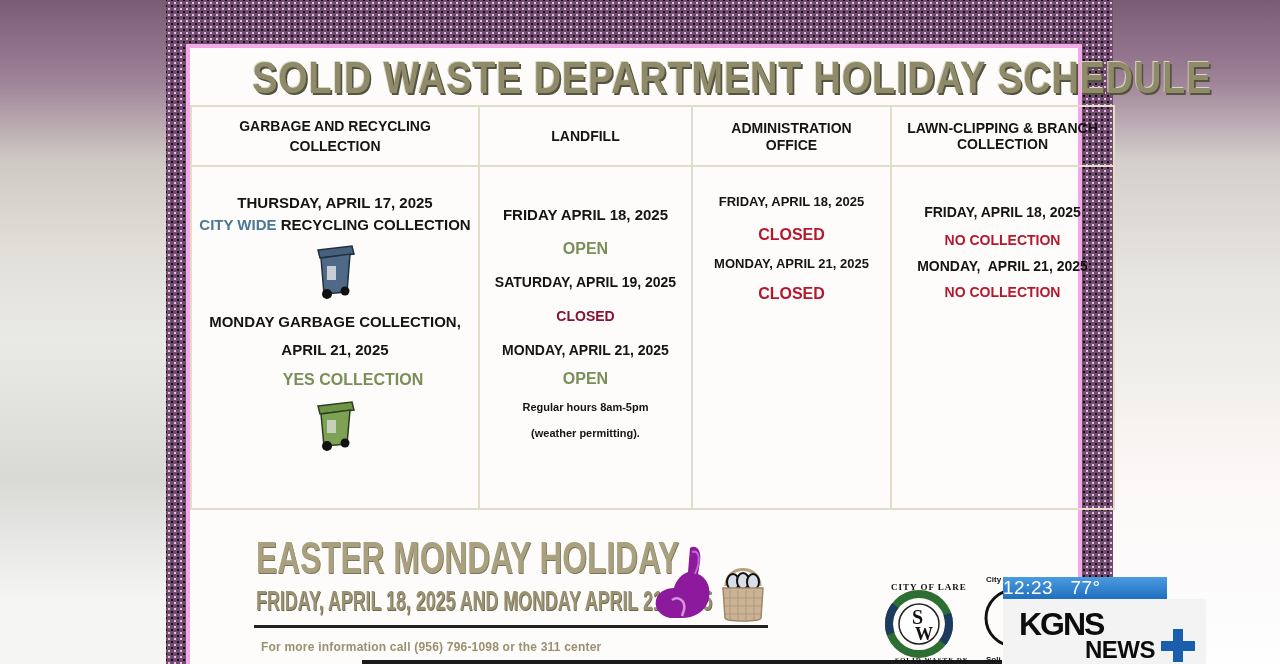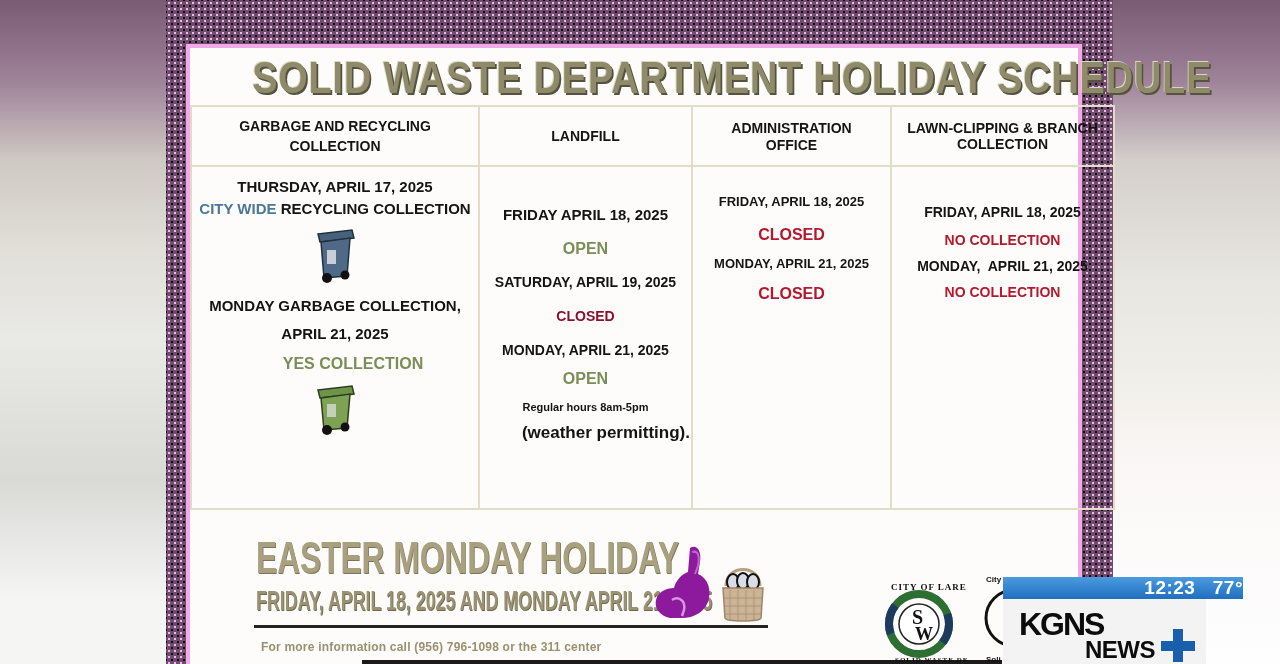--- a/index.html
+++ b/index.html
@@ -77,23 +77,23 @@
     position:absolute; left:261px; top:640px; white-space:nowrap;
     font-weight:bold; font-size:12px; color:#9a9070; letter-spacing:0.2px;
   }
   .bottom-rule { position:absolute; left:362px; top:660px; width:640px; height:4px; background:#1b1b1b; }
 
   .logo1 { position:absolute; left:871px; top:578px; width:96px; height:86px; }
   .logo2 { position:absolute; left:984px; top:572px; width:30px; height:92px; overflow:hidden; }
 
   .news-box { position:absolute; left:1003px; top:577px; width:203px; height:87px; }
   .news-top {
-    position:absolute; left:0; top:0; width:240px; height:22px;
+    position:absolute; left:0; top:0; width:164px; height:22px;
     background:linear-gradient(180deg,#4a9be0,#1f6fbf);
-    color:#fff; font-weight:bold; font-size:19px; line-height:22px; text-align:right;
+    color:#fff; font-weight:normal; font-size:19px; line-height:22px; text-align:left;
     letter-spacing:0.5px;
   }
   .news-body { position:absolute; left:0; top:22px; width:203px; height:65px; background:#f3f3f3; }
   .kgns {
     position:absolute; left:16px; top:0px; font-weight:bold; font-size:32px; line-height:50px;
     color:#0c0c0c; letter-spacing:-2px; font-family:"Liberation Sans", sans-serif;
   }
   .news {
     position:absolute; left:82px; top:38px; font-weight:bold; font-size:24px; line-height:26px;
     color:#0c0c0c; letter-spacing:-0.5px;
@@ -128,21 +128,21 @@
       <span class="line" style="margin-top:-3px">OFFICE</span>
     </th>
     <th class="c4">
       <span class="line" style="">LAWN-CLIPPING &amp; BRANCH</span>
       <span class="line" style="margin-top:-4px">COLLECTION</span>
     </th>
   </tr>
   <tr>
 
     <td style="font-size:15px;">
-      <span class="line" style="margin-top:8px; line-height:22px;">THURSDAY, APRIL 17, 2025</span>
+      <span class="line" style="margin-top:24px; line-height:22px;">THURSDAY, APRIL 17, 2025</span>
       <span class="line" style="line-height:22px;">
         <span class="blue">CITY WIDE</span><span> RECYCLING COLLECTION</span>
       </span>
       <svg class="bin" width="46" height="60" viewBox="0 0 46 60" style="margin-top:6px;">
         <polygon points="6,8 40,4 42,12 8,16" fill="#47617d" stroke="#20303f" stroke-width="1.5"></polygon>
         <polygon points="9,16 38,12 35,50 12,52" fill="#4f6a88" stroke="#20303f" stroke-width="1.5"></polygon>
         <rect x="15" y="24" width="9" height="14" fill="#c9ced6"></rect>
         <circle cx="15" cy="52" r="5" fill="#111"></circle>
         <circle cx="33" cy="49" r="4.5" fill="#111"></circle>
       </svg>
@@ -159,21 +159,21 @@
     </td>
 
     <td style="font-size:14px;">
       <span class="line" style="margin-top:36px; font-size:15px; line-height:22px;">FRIDAY APRIL 18, 2025</span>
       <span class="line green" style="margin-top:12px; font-size:16px; line-height:22px;">OPEN</span>
       <span class="line" style="margin-top:12px; line-height:20px;">SATURDAY, APRIL 19, 2025</span>
       <span class="line darkred" style="margin-top:14px; font-size:14px; line-height:20px;">CLOSED</span>
       <span class="line" style="margin-top:14px; line-height:20px;">MONDAY, APRIL 21, 2025</span>
       <span class="line green" style="margin-top:8px; font-size:16px; line-height:22px;">OPEN</span>
       <span class="line" style="margin-top:8px; font-size:11px; line-height:18px;">Regular hours 8am-5pm</span>
-      <span class="line" style="margin-top:8px; font-size:17px; line-height:18px;text-align:right;">(weather permitting).</span>
+      <span class="line" style="margin-top:8px; font-size:11px; line-height:18px;">(weather permitting).</span>
     </td>
 
     <td style="font-size:13px;">
       <span class="line" style="margin-top:24px; line-height:20px;">FRIDAY, APRIL 18, 2025</span>
       <span class="line red" style="margin-top:12px; font-size:16px; line-height:22px;">CLOSED</span>
       <span class="line" style="margin-top:8px; line-height:20px;">MONDAY, APRIL 21, 2025</span>
       <span class="line red" style="margin-top:8px; font-size:16px; line-height:24px;">CLOSED</span>
     </td>
 
     <td style="font-size:14px;">

